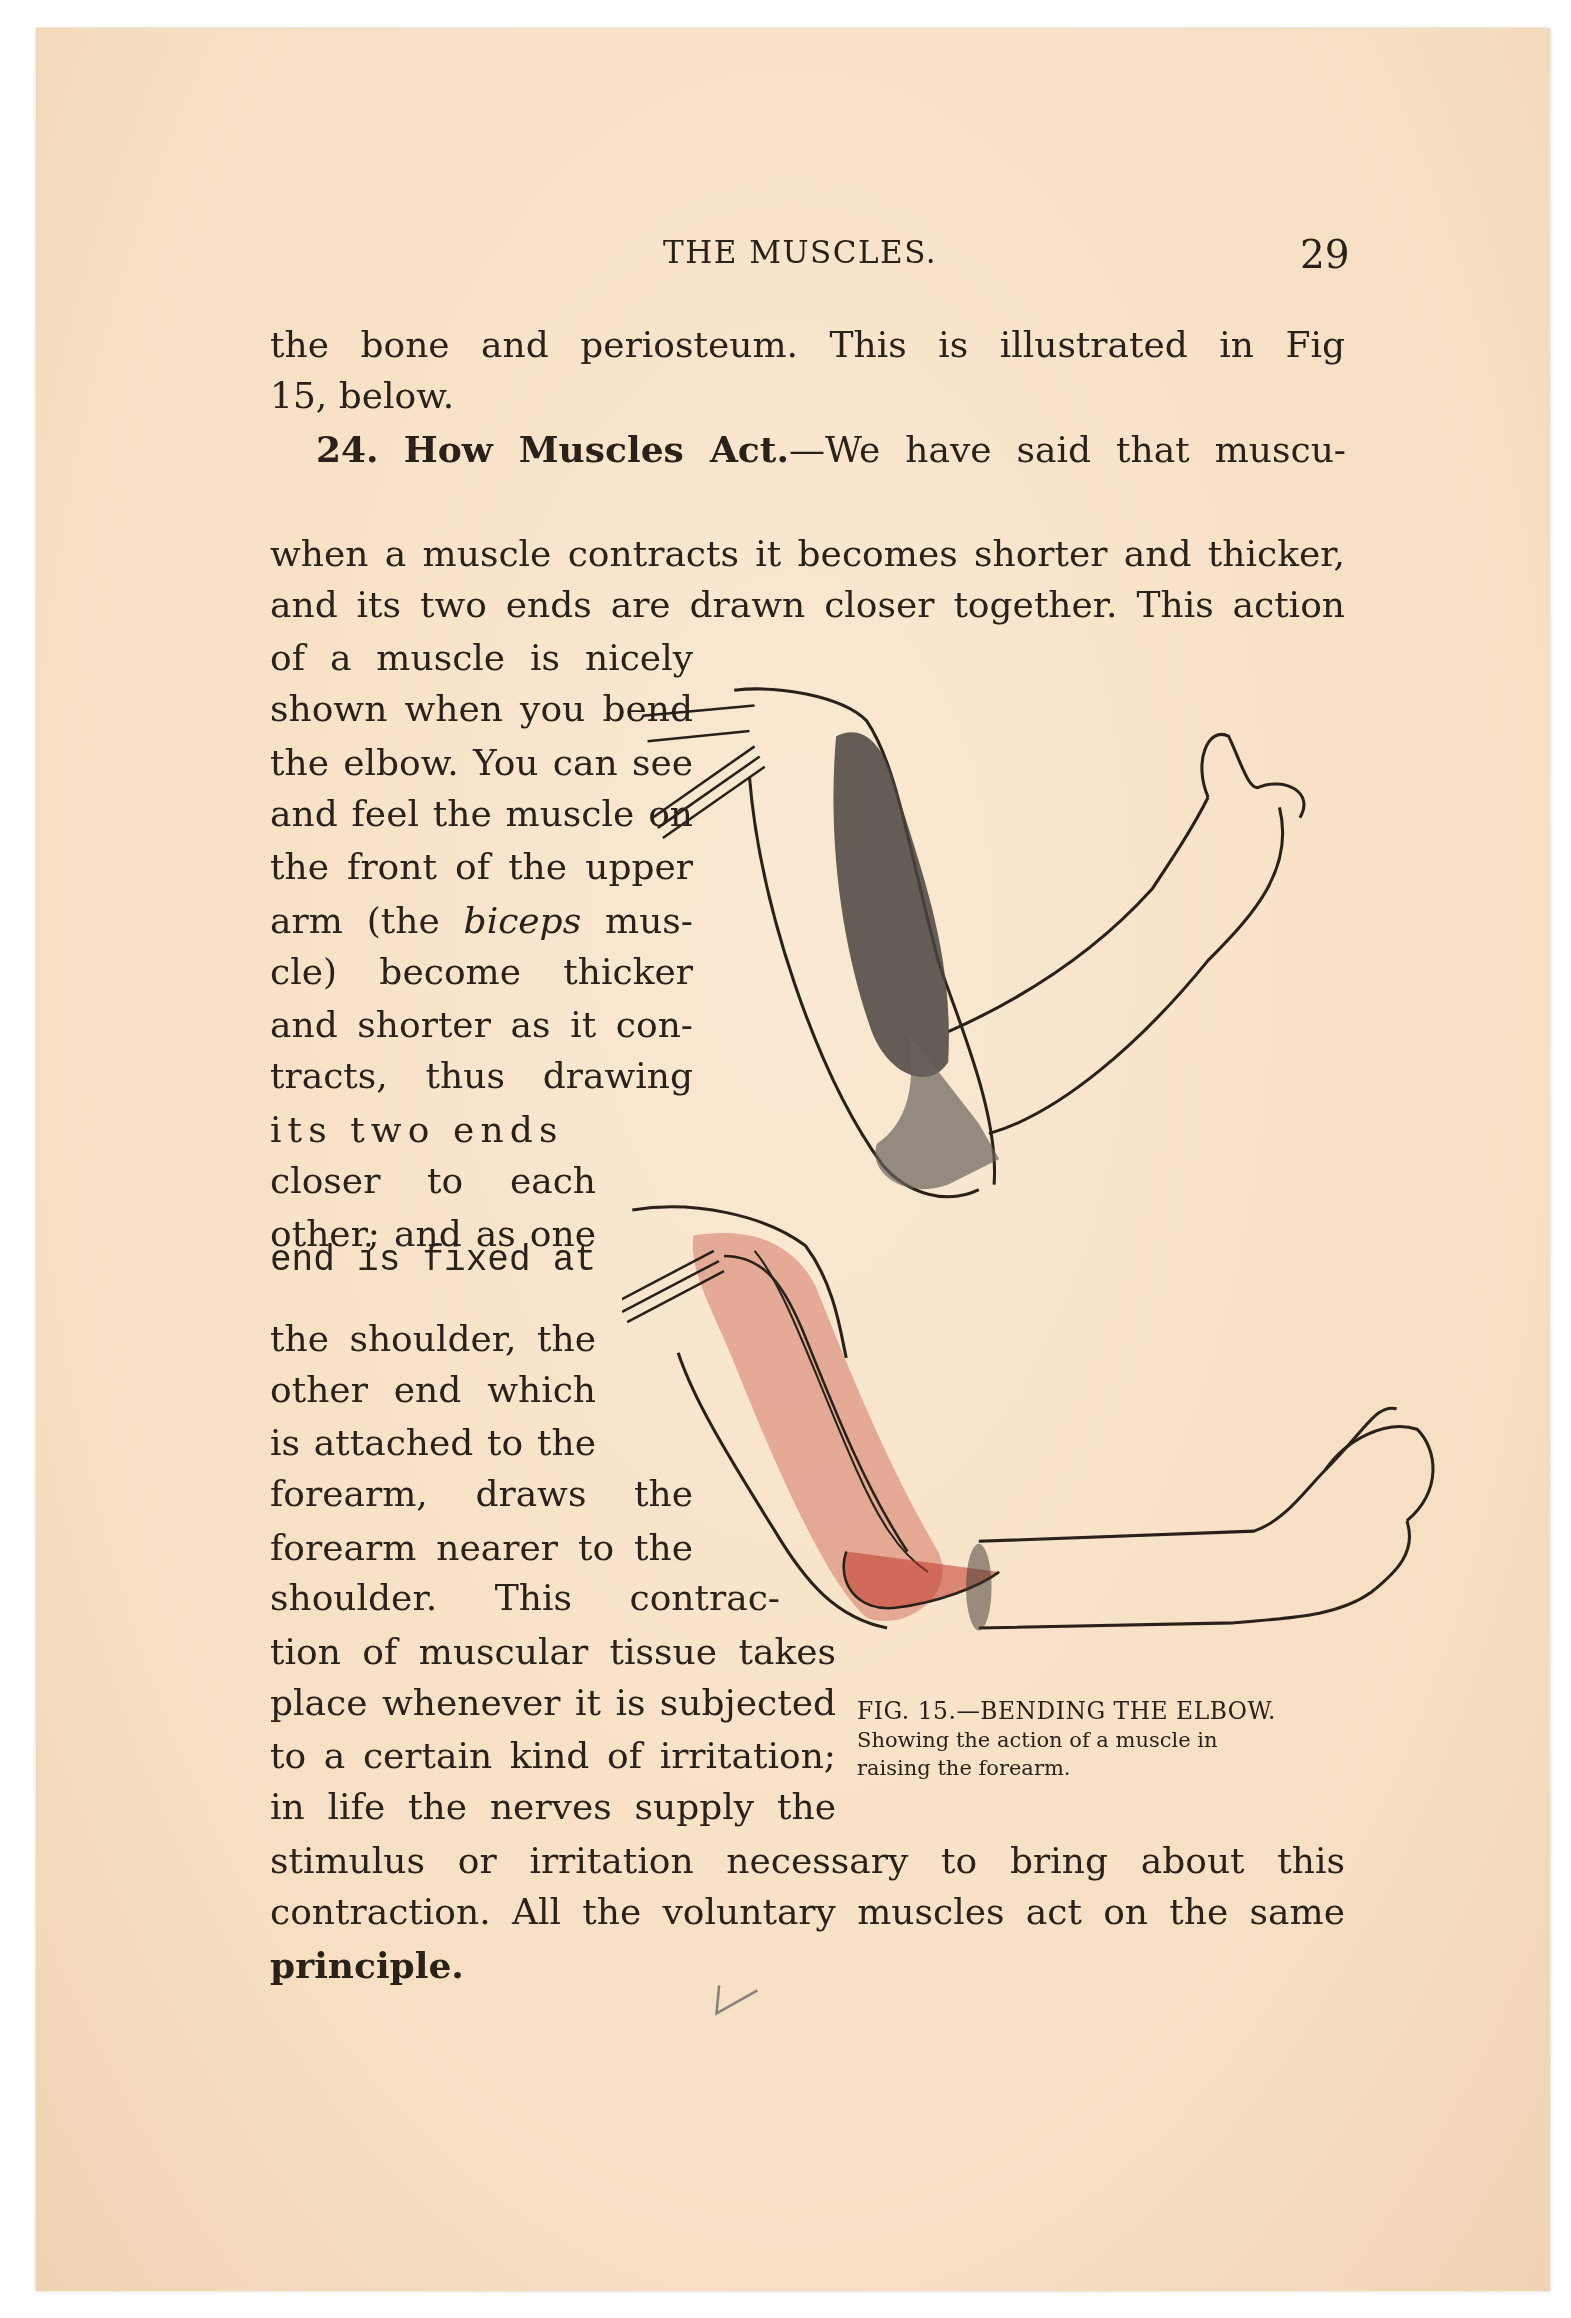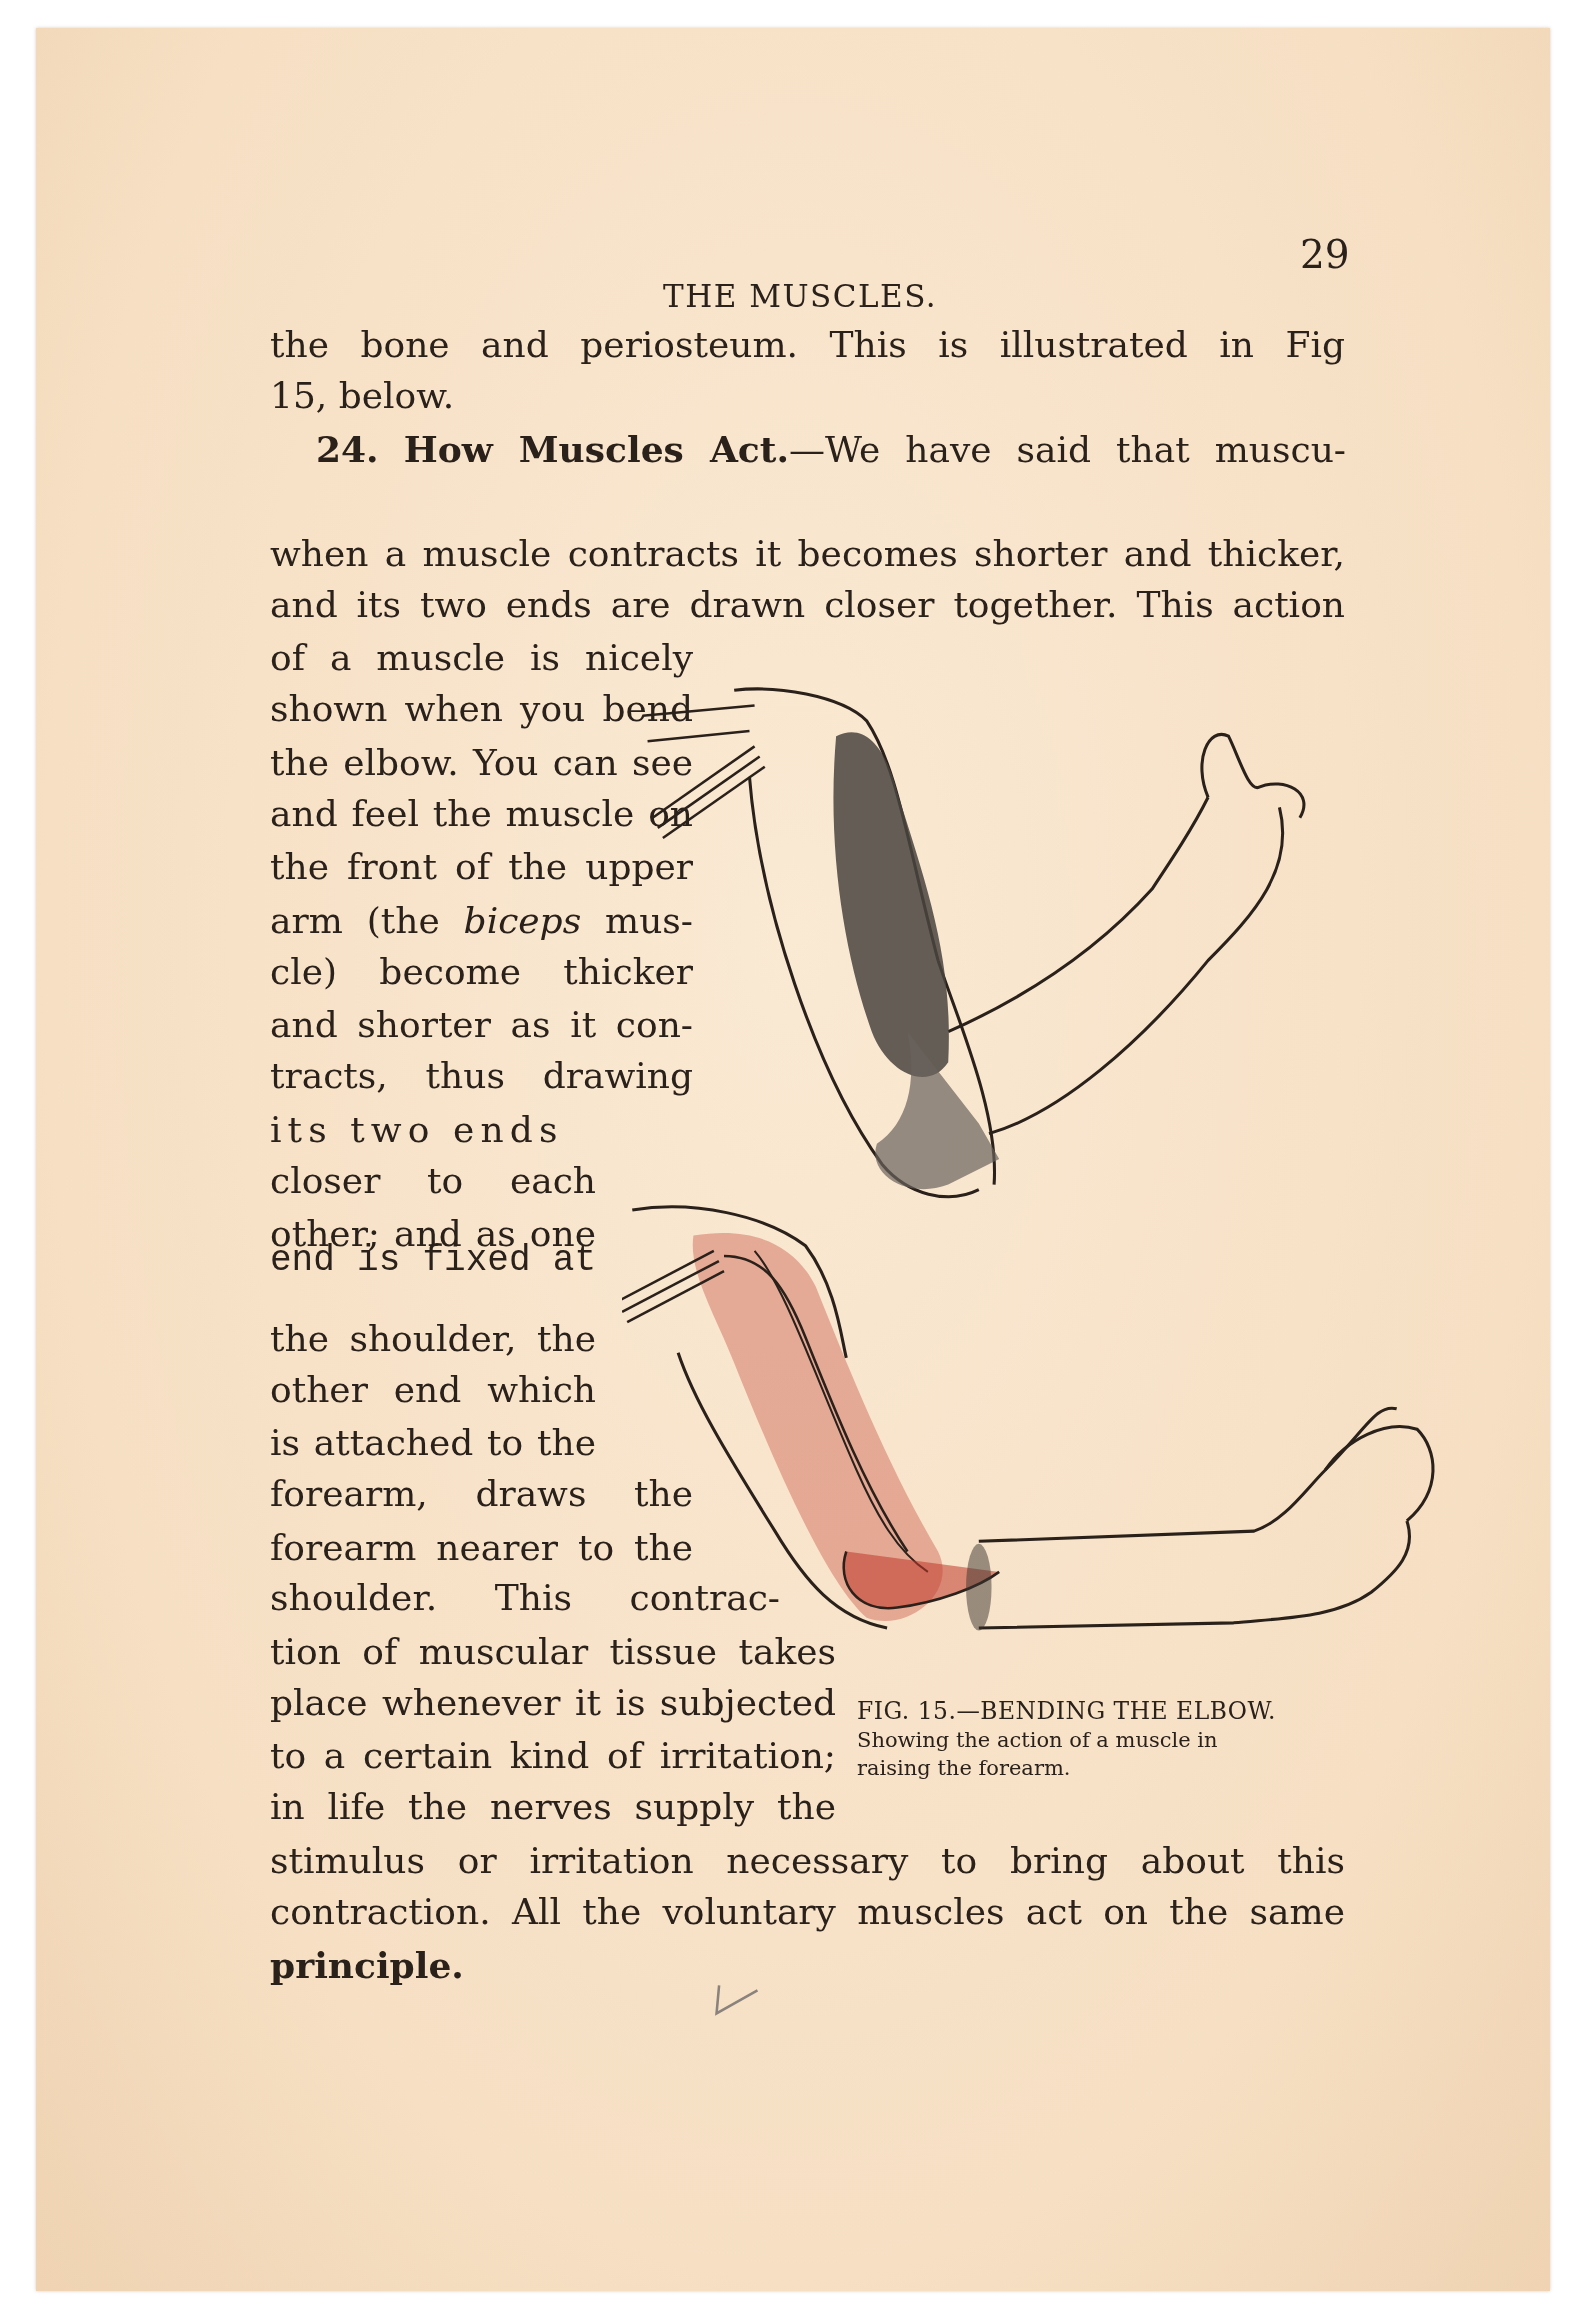--- a/index.html
+++ b/index.html
@@ -1,20 +1,20 @@
 <!DOCTYPE html>
 <html style="font-size:8.2px"><head>
 <meta charset="utf-8">
 <style>
   html,body{margin:0;padding:0;}
   body{width:1572px;height:2319px;background:#ffffff;position:relative;overflow:hidden;font-family:"DejaVu Serif","Liberation Serif",serif;}
   .page{position:absolute;left:36px;top:28px;width:1514px;height:2263px;background:#f8e4cb;
     background:radial-gradient(ellipse at 50% 40%, #fae9d3 0%, #f6dfc3 70%, #efd3b2 100%);
     box-shadow:0 0 3.1px rgba(120,90,60,.3);}
-  .header{position:absolute;top:206px;left:627px;font-size:31px;letter-spacing:1.5px;color:#2a211b;margin-top:44px;}
+  .header{position:absolute;top:206px;left:627px;font-size:31px;letter-spacing:1.5px;color:#2a211b;}
   .pnum{position:absolute;top:204px;left:1264px;font-size:39px;color:#2a211b;text-align:center;}
   .line{position:absolute;left:234px;font-size:36px;color:#2a211b;white-space:nowrap;}
   .full{width:1075px;text-align:justify;text-align-last:justify;}
   .short1{width:423px;text-align:justify;text-align-last:justify;}
   .short2{width:326px;text-align:justify;text-align-last:justify;}
   .short3{width:566px;text-align:justify;text-align-last:justify;}
   .bold{font-weight:bold;}
   .figure{position:absolute;left:586px;top:647px;width:841px;height:1009px;}
   .caption{position:absolute;left:821px;top:1669px;width:500px;text-align:left;color:#2a211b;}
   .cap1{font-size:23.4px;letter-spacing:0.5px;}

